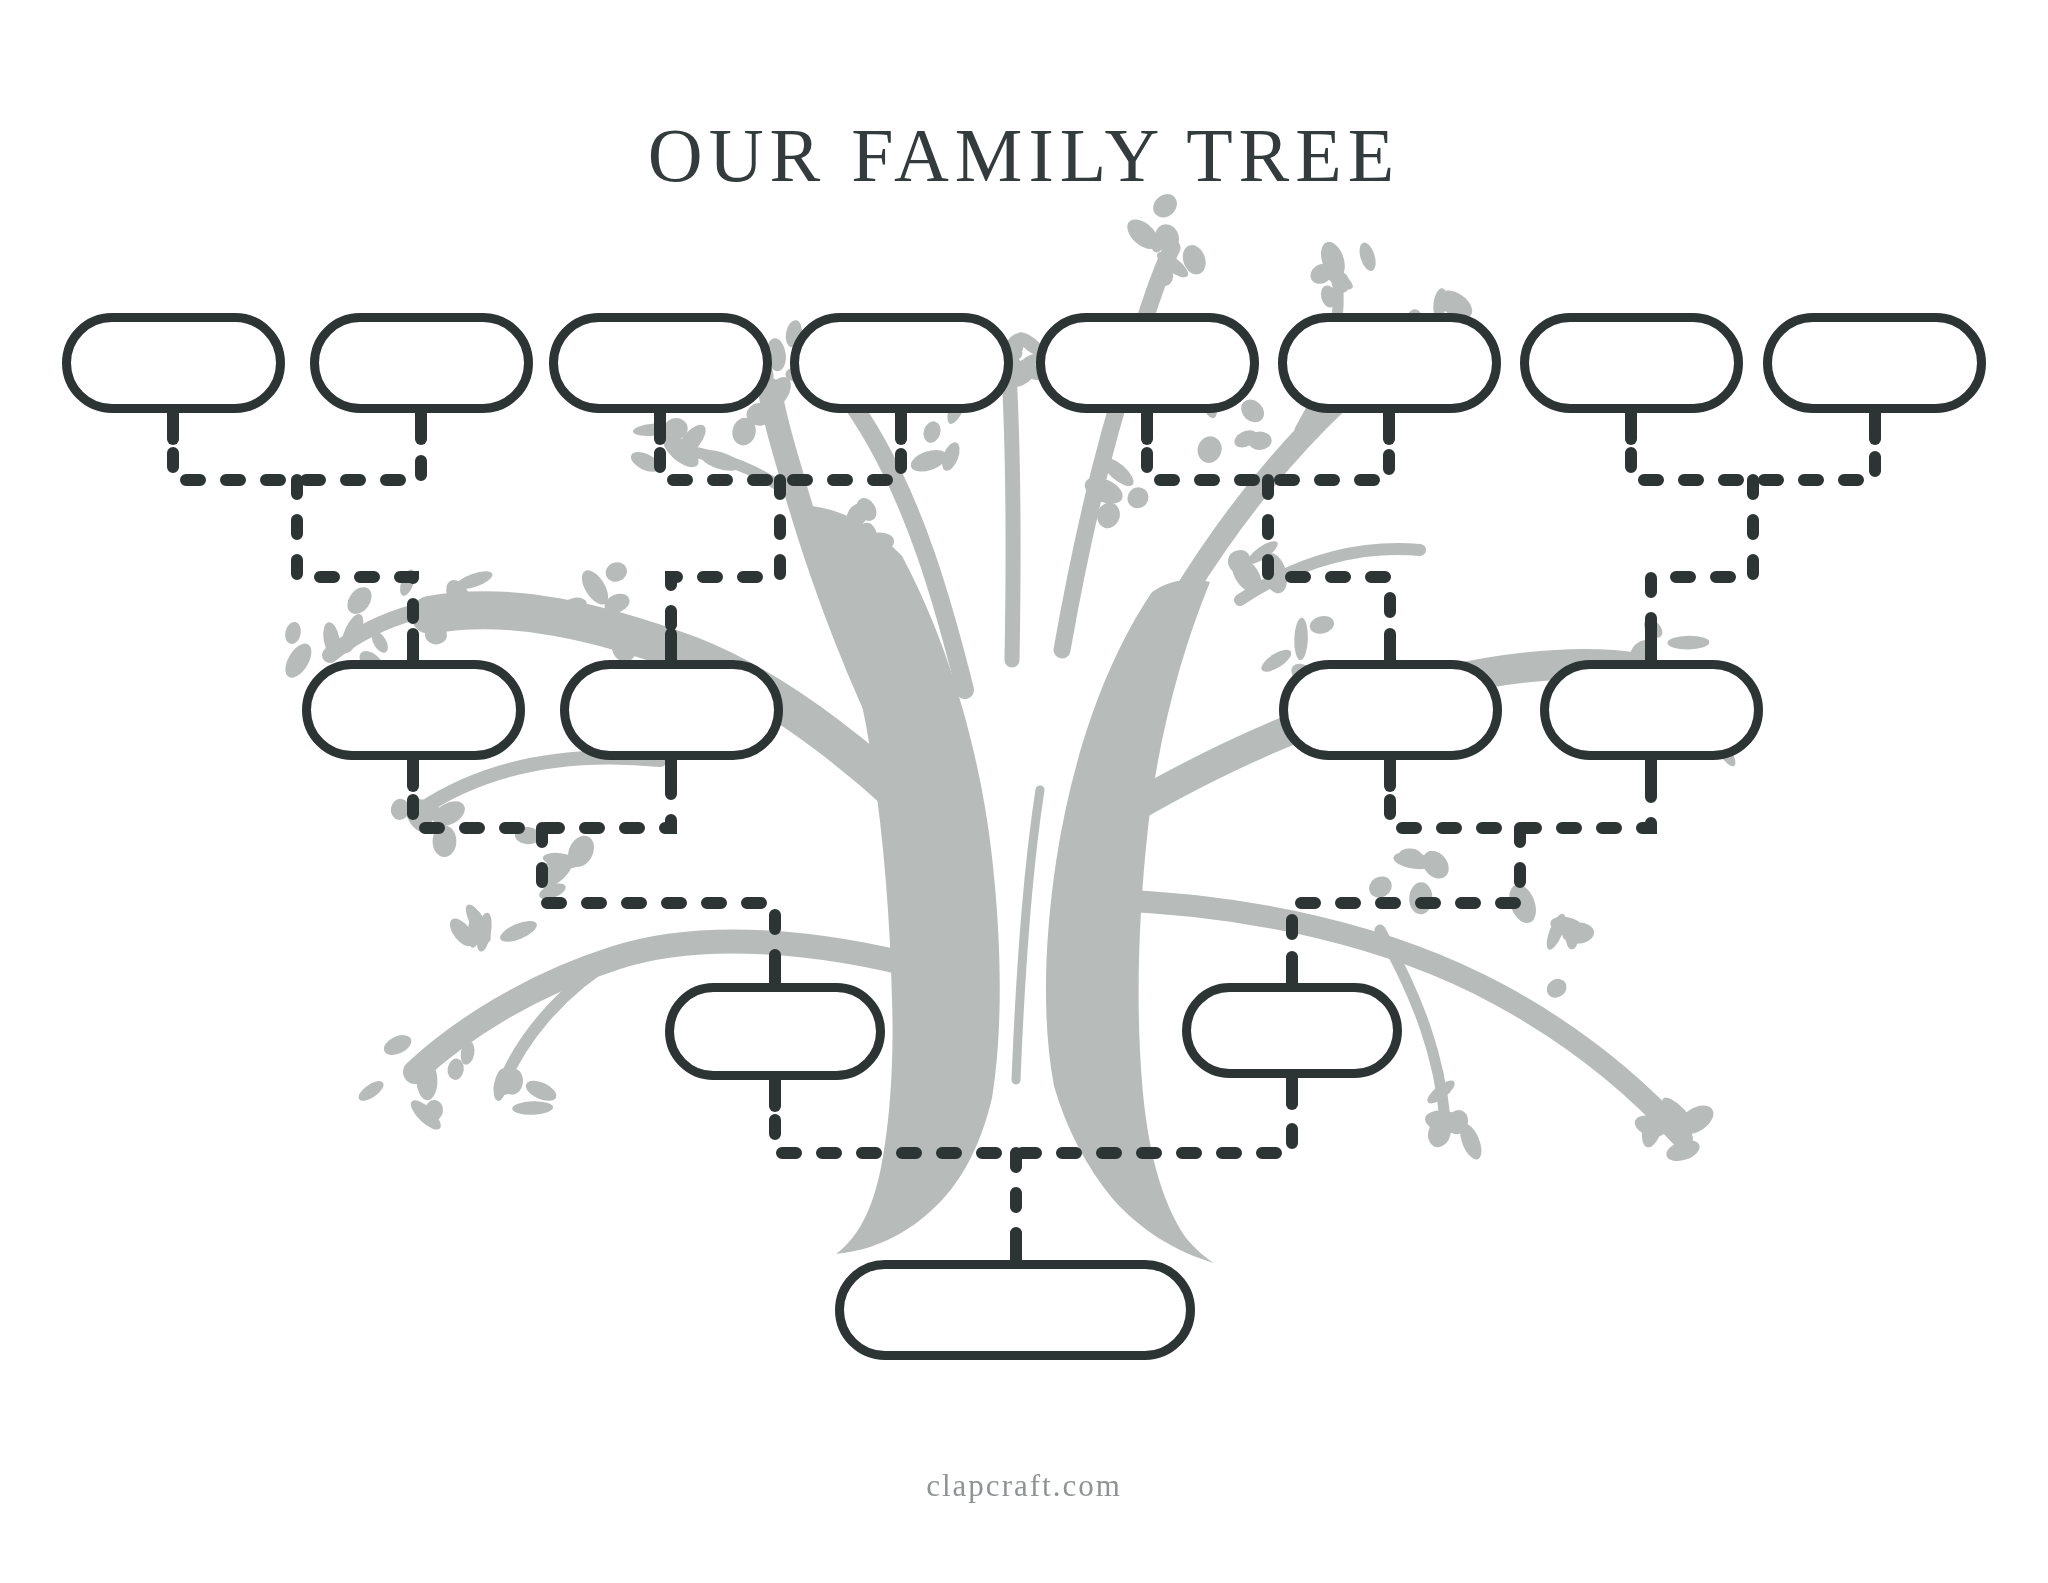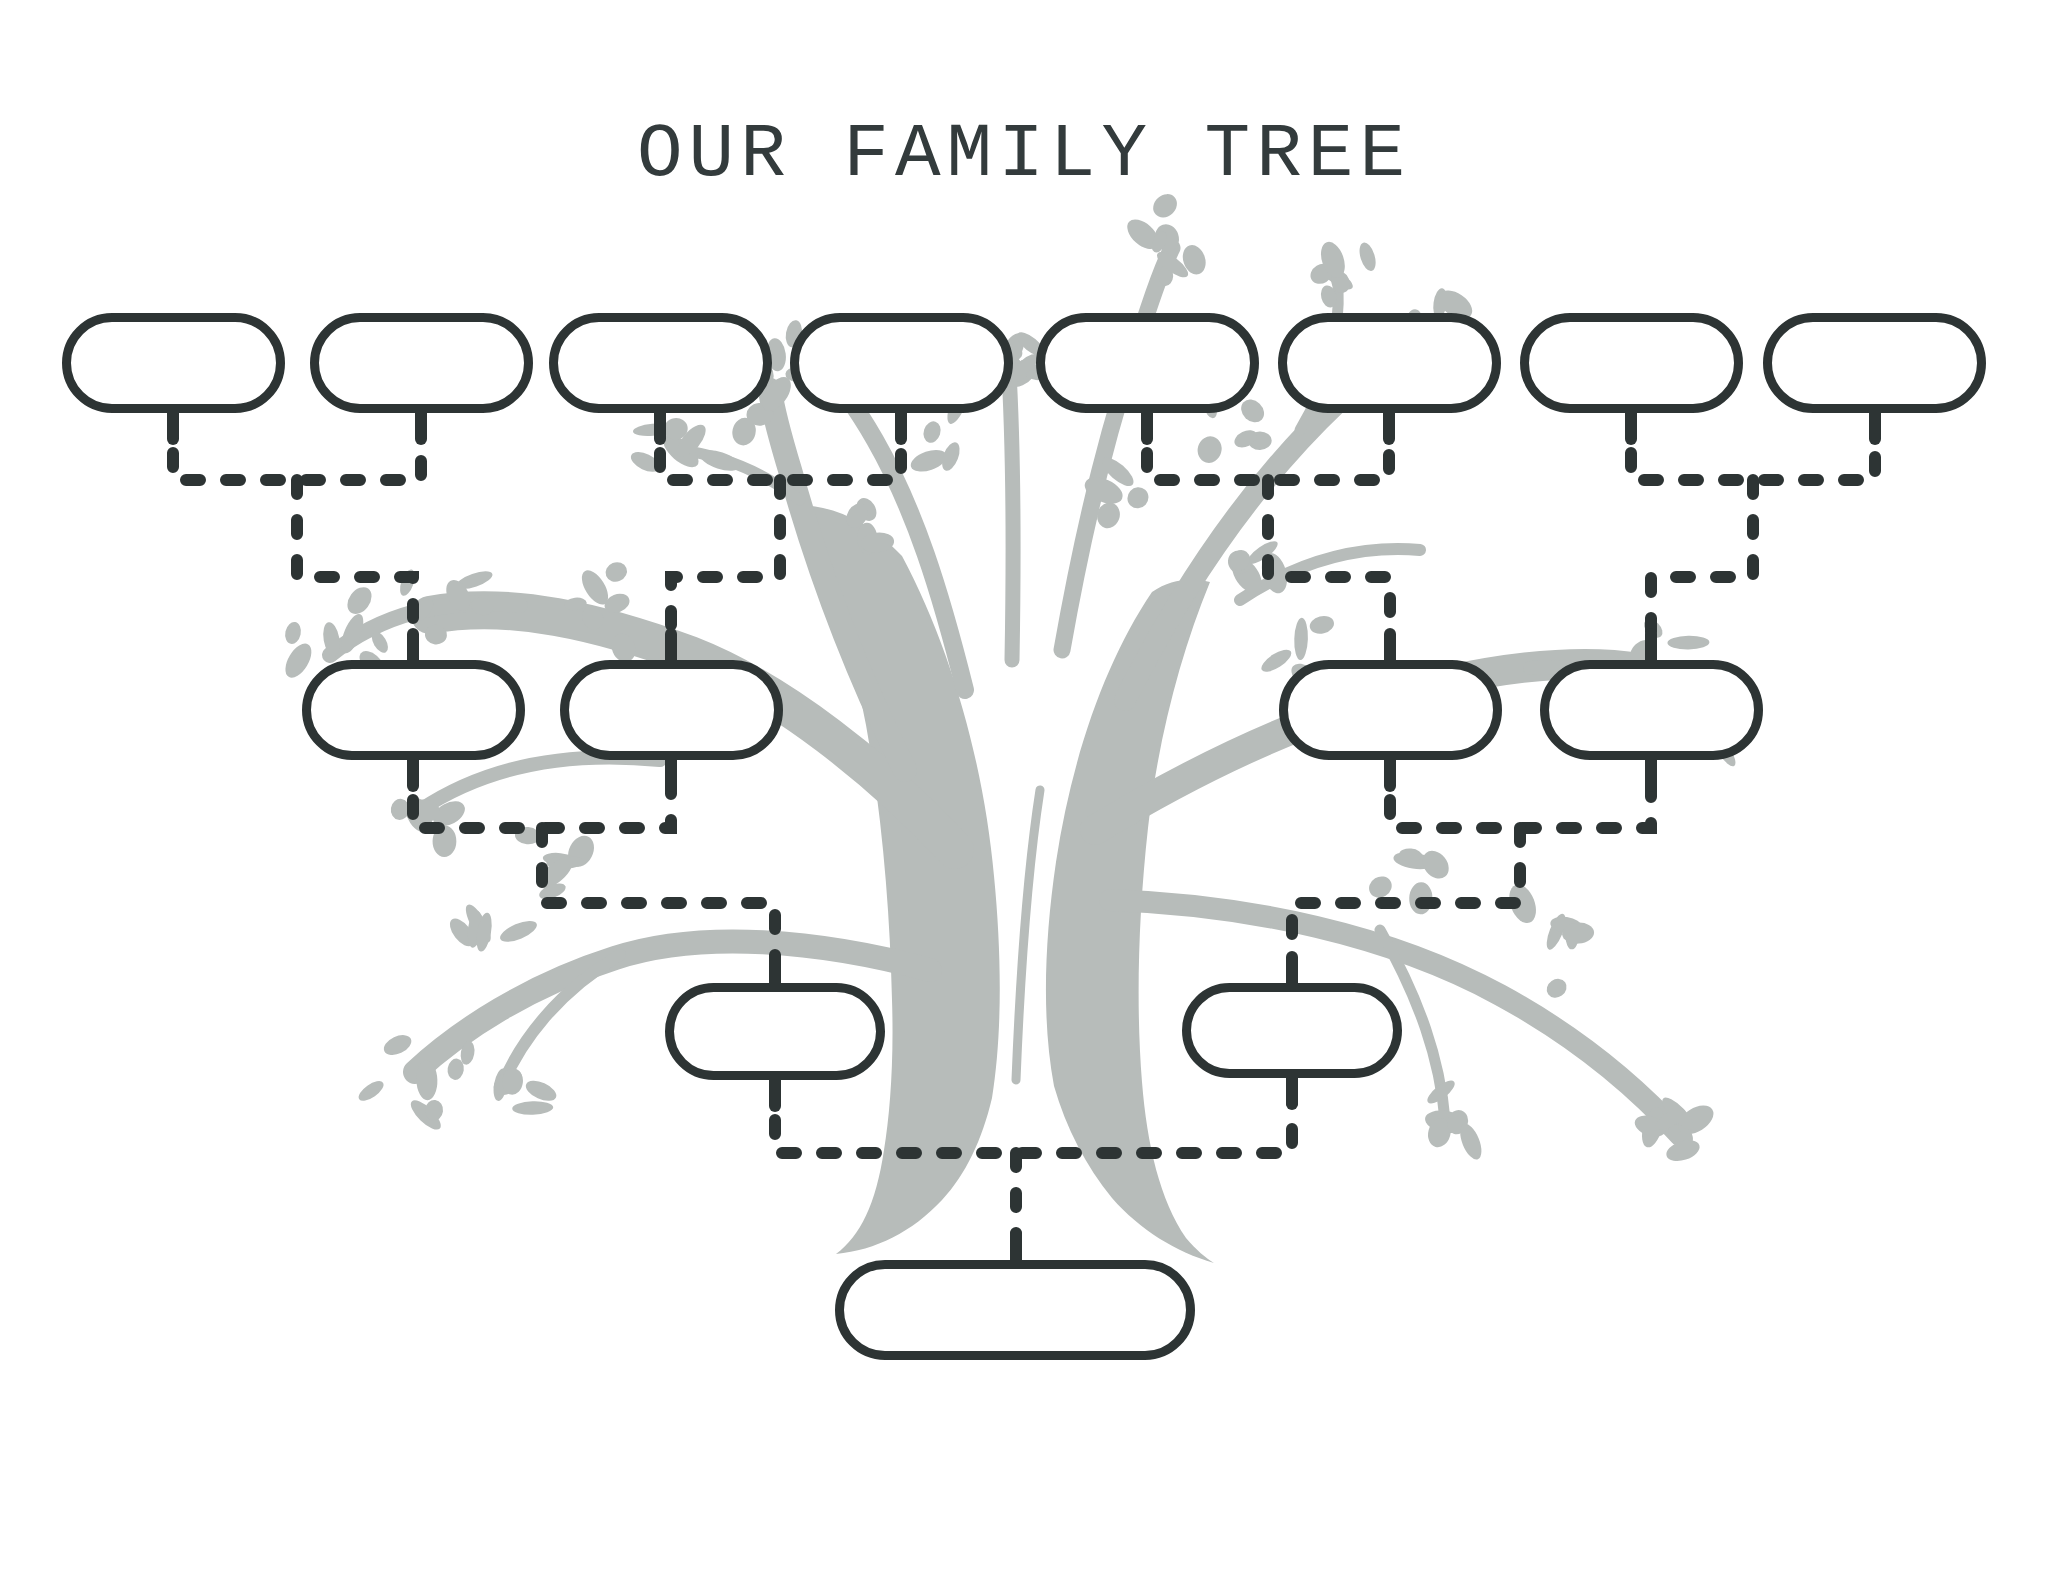--- a/index.html
+++ b/index.html
@@ -1,17 +1,17 @@
 <!DOCTYPE html>
 <html><head>
 <meta charset="utf-8">
 <style>
   html,body{margin:0;padding:0;background:#ffffff;}
   #page{position:relative;width:2048px;height:1583px;background:#ffffff;overflow:hidden;
-        font-family:Liberation Mono, monospace;}
+        font-family:Liberation Serif, serif;}
   #scene{position:absolute;left:0;top:0;}
   .page-title{position:absolute;left:0;top:112px;width:2048px;text-align:center;
       font-size:76px;font-weight:400;letter-spacing:6px;color:#333b3c;}
   .name-box{position:absolute;box-sizing:border-box;background:#ffffff;
       border:9px solid #2d3434;border-radius:52px;}
   .footer{position:absolute;left:0;top:1468px;width:2048px;text-align:center;
       font-size:31px;font-weight:400;letter-spacing:2px;color:#8f9393;}
 </style>
 </head>
 <body>
@@ -289,13 +289,14 @@
       <div class="name-box" style="left: 1763px; top: 313px; width: 223px; height: 100px;"></div>
       <div class="name-box" style="left: 302px; top: 660px; width: 223px; height: 100px;"></div>
       <div class="name-box" style="left: 560px; top: 660px; width: 223px; height: 100px;"></div>
       <div class="name-box" style="left: 1279px; top: 660px; width: 223px; height: 100px;"></div>
       <div class="name-box" style="left: 1540px; top: 660px; width: 223px; height: 100px;"></div>
       <div class="name-box" style="left: 665px; top: 983px; width: 220px; height: 97px;"></div>
       <div class="name-box" style="left: 1182px; top: 983px; width: 220px; height: 95px;"></div>
       <div class="name-box" style="left: 835px; top: 1260px; width: 360px; height: 100px;"></div>
     </div>
 
+  <div class="footer">clapcraft.com</div>
 </div>
 
 </body></html>

